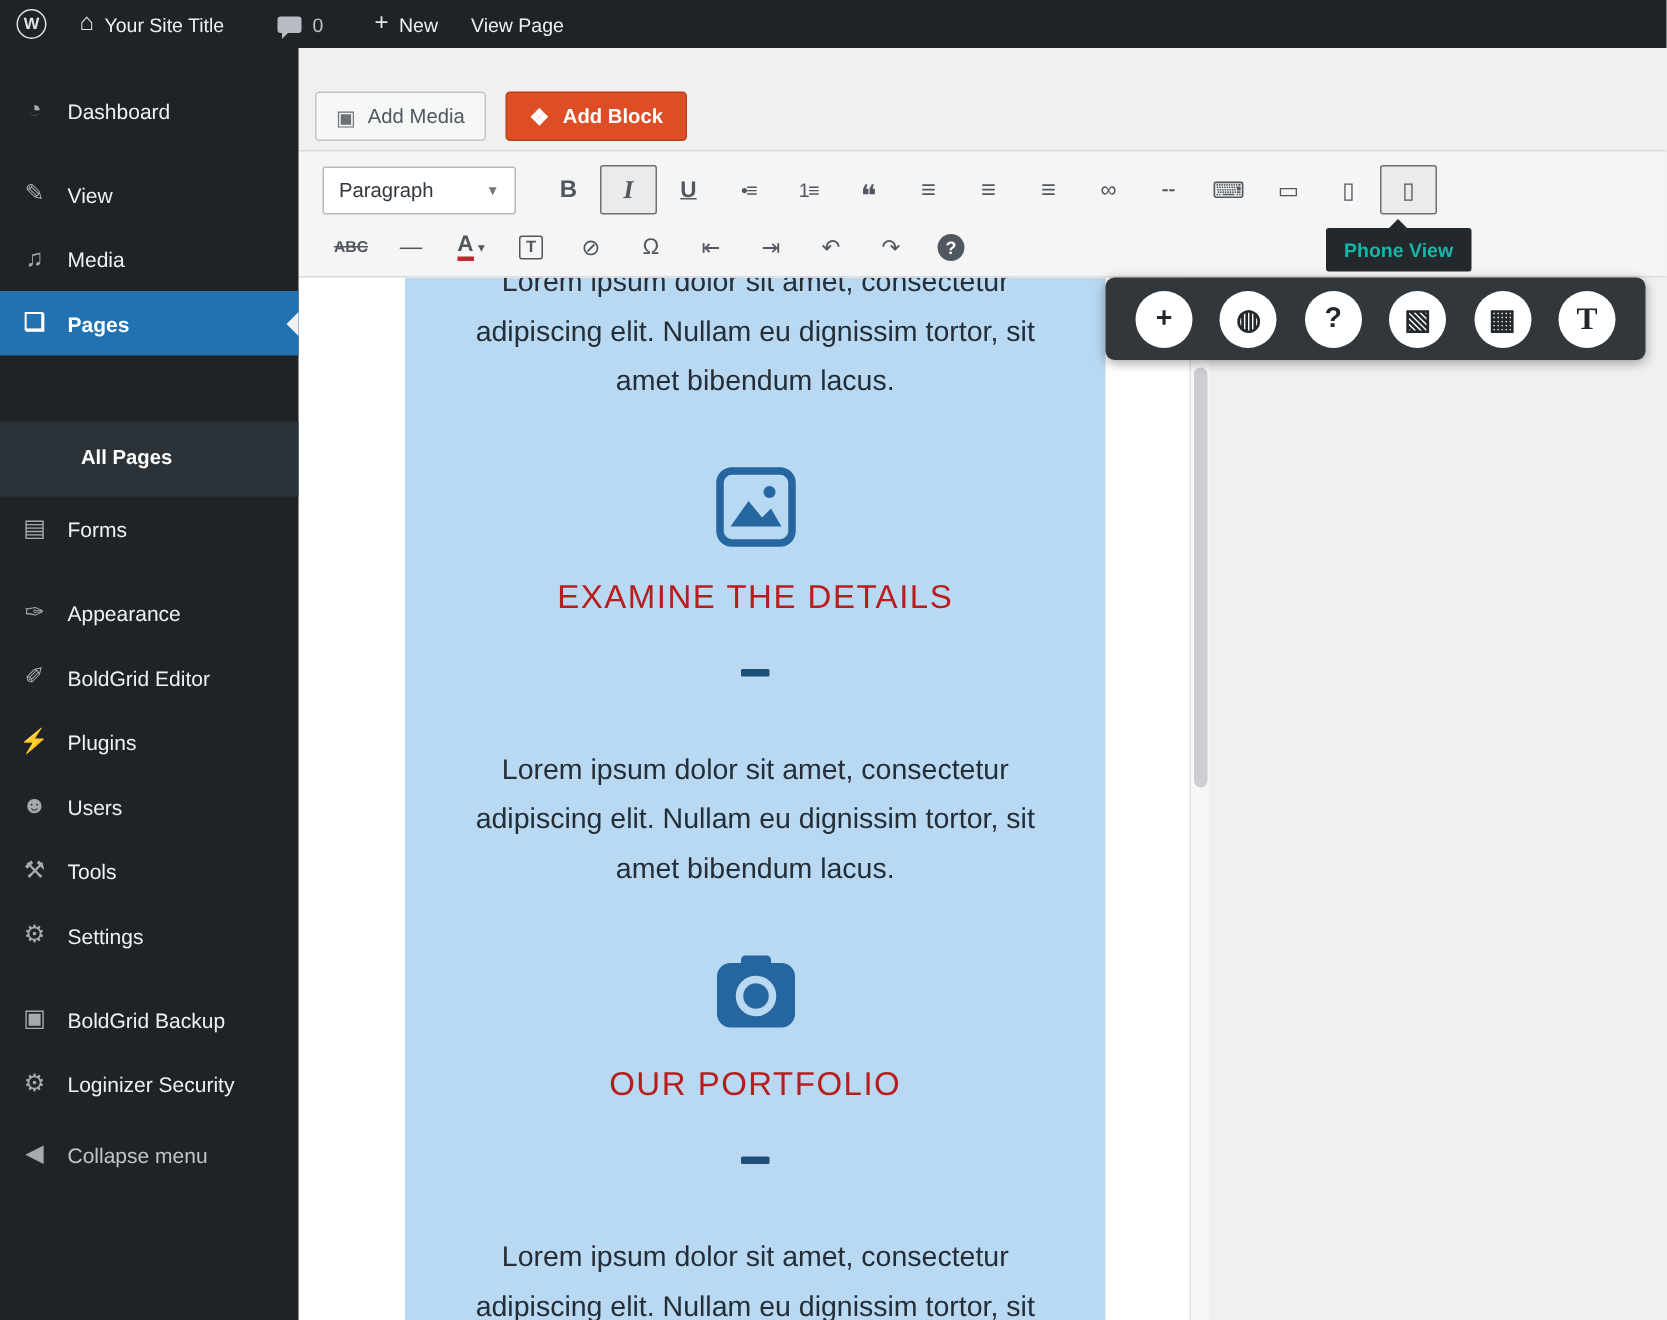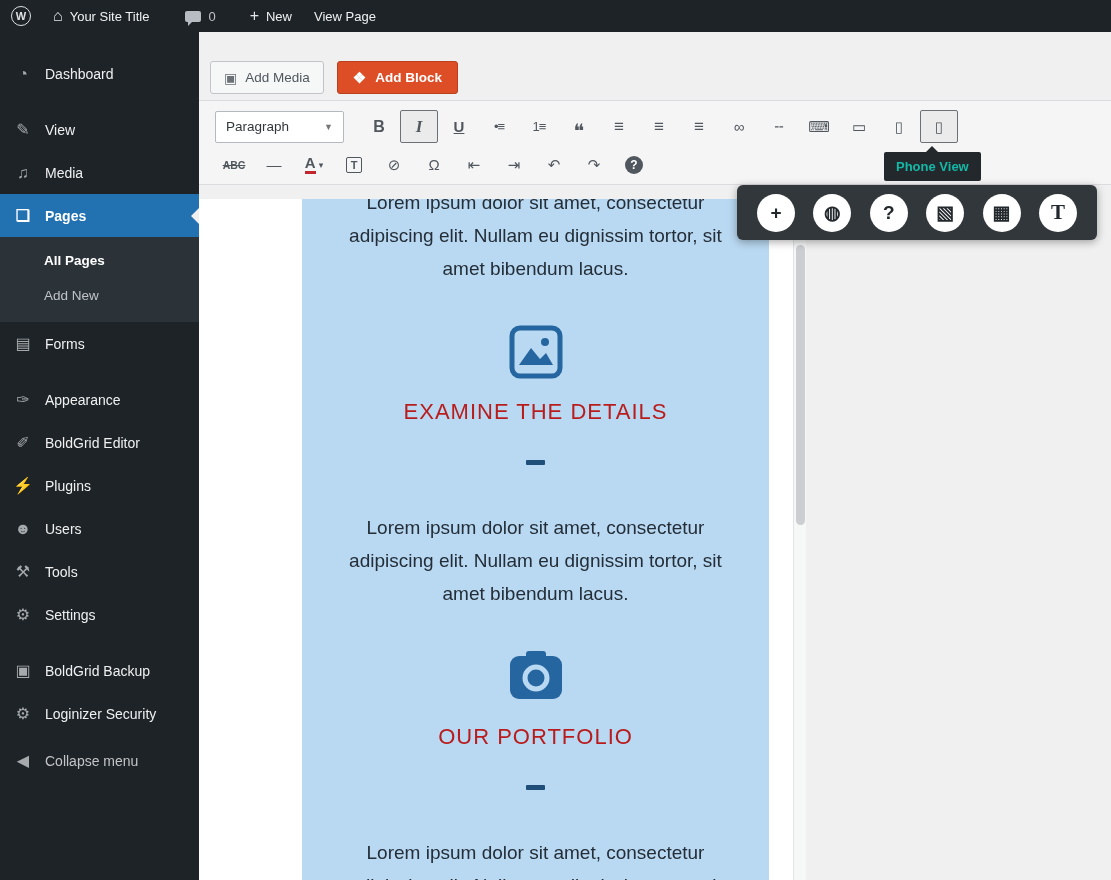--- a/index.html
+++ b/index.html
@@ -43,21 +43,21 @@
     color:#f0f0f1; cursor:default; position:relative;
   }
   .menu-icon { width:22px; text-align:center; color:#a7aaad; font-size:16px; line-height:1; }
   .menu-item.active { background:#2271b1; color:#fff; font-weight:600; }
   .menu-item.active .menu-icon { color:#fff; }
   .menu-item.active::after {
     content:""; position:absolute; right:0; top:50%; margin-top:-8px;
     border:8px solid transparent; border-right-color:#f0f0f1;
   }
   .menu-sep { height:13px; }
-  .submenu { background:#2c3338; padding:6px 0 9px; }
+  .submenu { background:#2c3338; padding:6px 10px 9px;margin-top:44px; }
   .submenu-item {
     height:35px; display:flex; align-items:center; padding-left:44px;
     color:#bec4c9; font-size:13.5px; cursor:default;
   }
   .submenu-item.current { color:#fff; font-weight:600; }
   .collapse-gap { height:4px; }
   .menu-item.collapse { color:#c3c4c7; }
 
   
   #main { position:absolute; top:32px; left:199px; right:0; bottom:0; background:#f0f0f1; }
@@ -132,22 +132,22 @@
   }
   .circle-btn {
     width:38px; height:38px; border-radius:50%; background:#fff; color:#23282d;
     display:flex; align-items:center; justify-content:center;
     font-size:19px; font-weight:700; cursor:pointer;
   }
   .circle-btn .serifT { font-family:"Liberation Serif", serif; font-size:21px; }
 
   
   .canvas {
-    position:absolute; top:167px; left:0; width:594px; bottom:0;
-    background:#fff; overflow:hidden; z-index:5;padding-left:32px;
+    position:absolute; top:153px; left:0; width:594px; bottom:0;
+    background:#fff; overflow:hidden; z-index:5;
   }
   .phone-col {
     margin-left:71px; width:467px; min-height:900px; background:#b9d8f1;
     display:flex; flex-direction:column; align-items:center; text-align:center;
     color:#232e38;
   }
   .lorem { width:414px; font-size:19px; line-height:33px; margin:0; }
   .lorem.first { margin-top:-13px; }
   .lorem.mt { margin-top:46px; }
   .sec-icon { margin-top:39px; width:56px; height:56px; }
@@ -204,23 +204,20 @@
     <span class="menu-icon">♫</span>
     <span>Media</span>
   </div>
   <div class="menu-item active">
     <span class="menu-icon">❏</span>
     <span>Pages</span>
   </div>
   <div class="submenu">
     <div class="submenu-item current">
       <span>All Pages</span>
-    </div>
-    <div class="submenu-item">
-      <span>Add New</span>
     </div>
   </div>
   <div class="menu-item">
     <span class="menu-icon">▤</span>
     <span>Forms</span>
   </div>
   <div class="menu-sep"></div>
   <div class="menu-item">
     <span class="menu-icon">✑</span>
     <span>Appearance</span>

